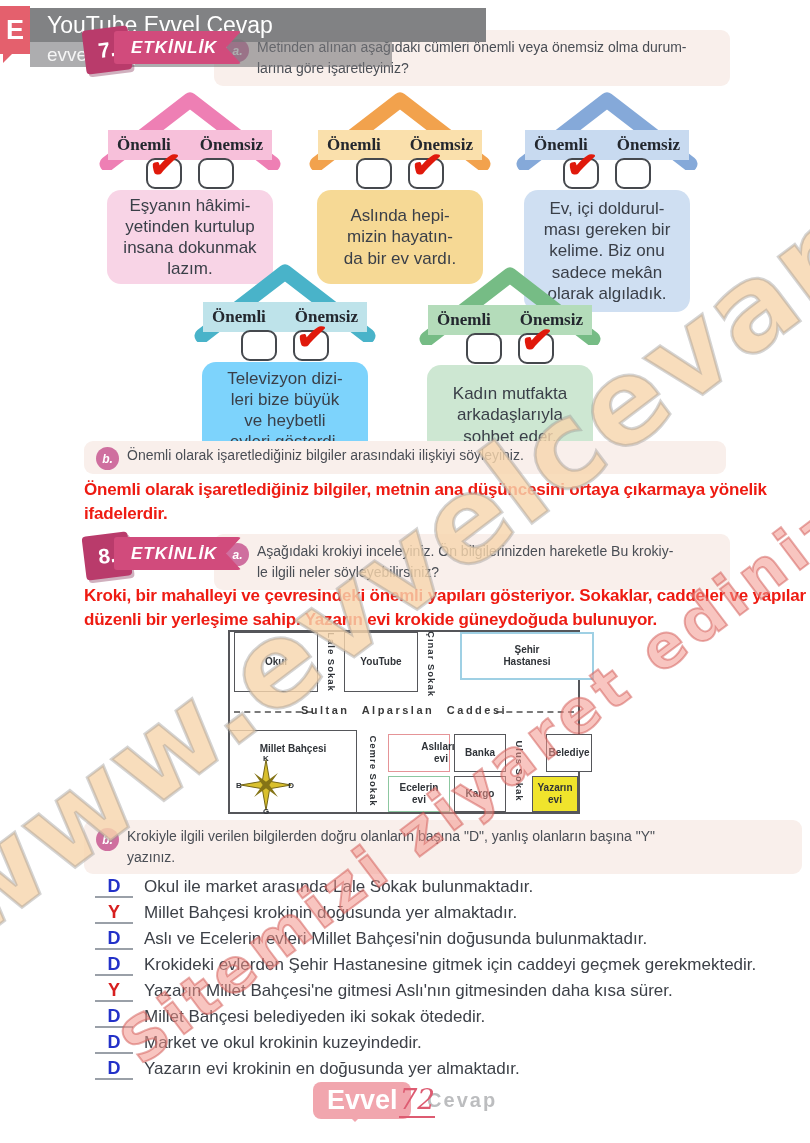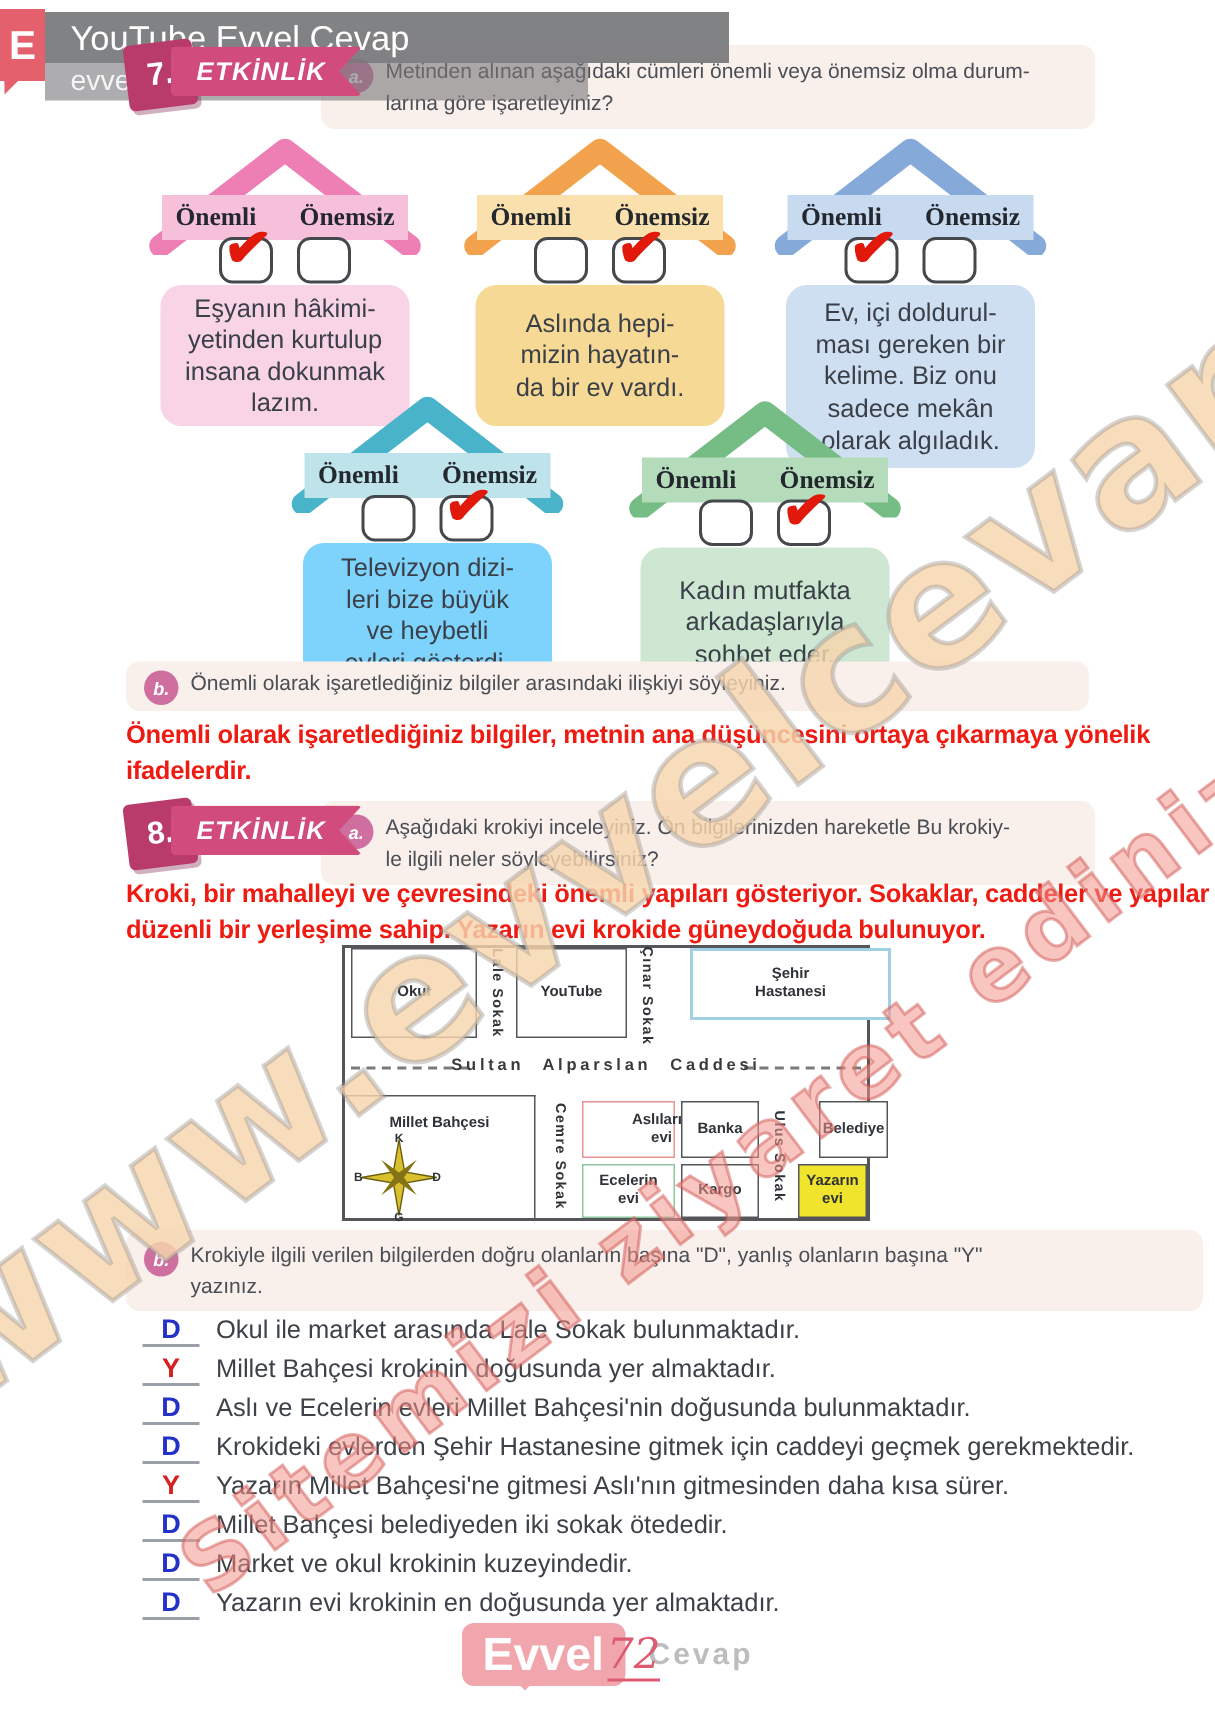--- a/index.html
+++ b/index.html
@@ -101,21 +101,21 @@
   .dyrow { display:flex; align-items:flex-end; margin-bottom:4px; height:22px; }
   .dy-mark { display:inline-block; width:38px; text-align:center; font-weight:bold;
     font-size:18px; border-bottom:2px solid #9aa0a8; margin-right:11px; line-height:20px; }
   .mark-d { color:#2331c8; } .mark-y { color:#d71f1f; }
   .dy-text { font-size:17px; color:#3d4148; line-height:22px; }
 
   
   .footer { position:absolute; left:0; right:0; top:1082px; display:flex;
     justify-content:center; align-items:center; z-index:3; }
   .fbubble { position:relative; background:#f1a6ae; color:#fff; font-weight:bold;
-    font-size:31px; padding:3px 14px; border-radius:8px; }
+    font-size:27px; padding:3px 14px; border-radius:8px; }
   .fbubble::after { content:""; position:absolute; bottom:-11px; left:34px;
     border:8px solid transparent; border-top-color:#f1a6ae; }
   .fpage { font-family:"DejaVu Serif", serif; font-style:italic; font-weight:normal;
     font-size:28px; color:#dd5b71; margin:0 -8px 0 -12px; z-index:2; border-bottom:2px solid #dd5b71; }
   .fcevap { font-size:20px; font-weight:bold; color:#bcbdbf; letter-spacing:2px; }
 
   
   .wm-big { position:absolute; left:-55px; top:845px; transform:rotate(-37deg);
     transform-origin:0 50%; font-size:118px; font-weight:bold;
     color:rgba(247,214,173,.82); -webkit-text-stroke:3px rgba(150,148,145,.40);

